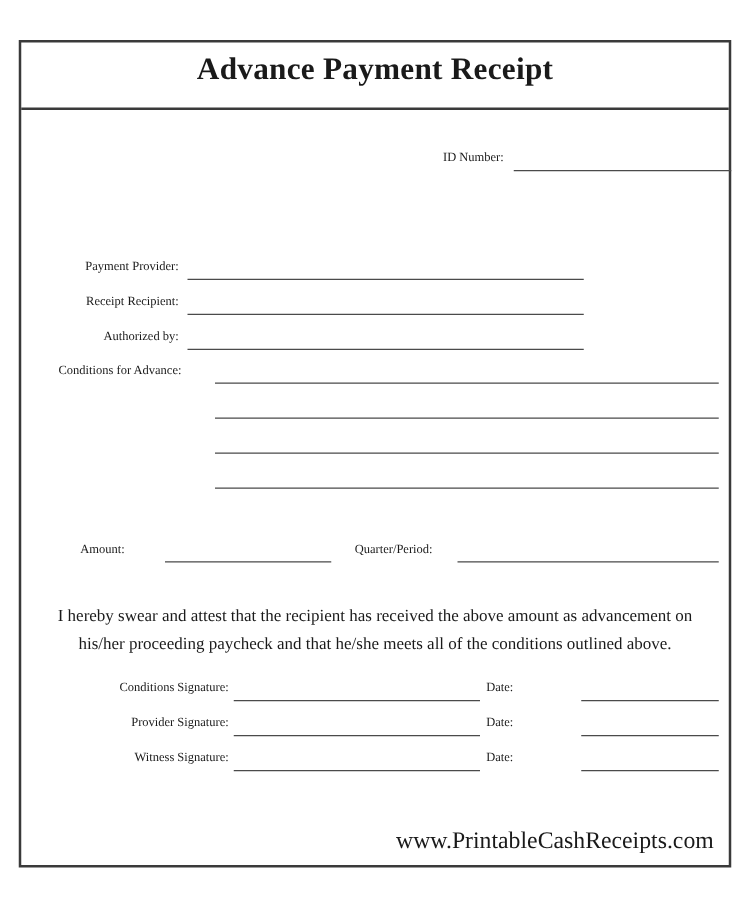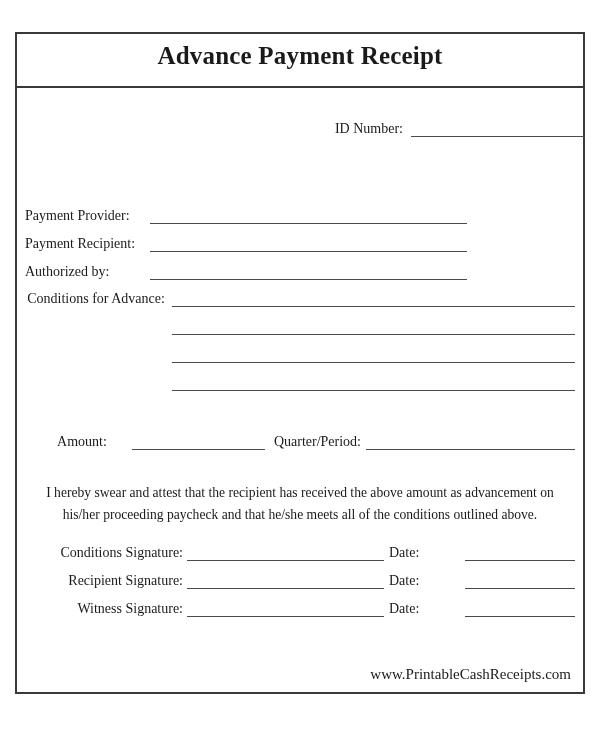--- a/index.html
+++ b/index.html
@@ -53,21 +53,21 @@
     font-size: 25px;
     font-weight: bold;
     letter-spacing: 0.2px;
     line-height: 1;
     font-family: "Liberation Serif", "DejaVu Serif", serif;
   }
 
   
   .lbl {
     position: absolute;
-    font-size: 14px;
+    font-size: 10px;
     line-height: 1;
     white-space: nowrap;
     font-family: "Liberation Serif", "DejaVu Serif", serif;
   }
 
   
   .rule {
     position: absolute;
     height: 0;
     border-bottom: 1.6px solid #4a4a4a;
@@ -83,20 +83,21 @@
   .id-rule {
     left: 394px;
     top: 102px;
     width: 174px;
   }
 
   
   .party-label {
     width: 118px;
     left: 8px;
+    text-align: right;
   }
   .party-rule {
     left: 133px;
     width: 317px;
   }
 
   
   .cond-label {
     left: 8px;
     top: 258px;
@@ -114,21 +115,21 @@
     top: 401px;
     width: 90px;
     text-align: center;
   }
   .amount-rule {
     left: 115px;
     top: 415px;
     width: 133px;
   }
   .period-label {
-    left: 210px;
+    left: 195px;
     top: 401px;
     width: 134px;
     text-align: right;
   }
   .period-rule {
     left: 349px;
     top: 415px;
     width: 209px;
   }
 
@@ -163,21 +164,21 @@
   .date-rule {
     left: 448px;
     width: 110px;
   }
 
   
   .footer-site {
     position: absolute;
     right: 12px;
     bottom: 10px;
-    font-size: 15px;
+    font-size: 19px;
     line-height: 1;
     white-space: nowrap;
     font-family: "Liberation Serif", "DejaVu Serif", serif;
   }
 </style>
 </head>
 <body>
 
 <div class="page">
   <div class="form-box">
@@ -185,21 +186,21 @@
     <div class="title-bar">
       <div class="form-title">Advance Payment Receipt</div>
     </div>
 
     <div class="lbl id-label">ID Number:</div>
     <div class="rule id-rule"></div>
 
     <div class="lbl party-label" style="top:175px;">Payment Provider:</div>
     <div class="rule party-rule" style="top:189px;"></div>
 
-    <div class="lbl party-label" style="top:203px;">Payment Recipient:</div>
+    <div class="lbl party-label" style="top:203px;">Receipt Recipient:</div>
     <div class="rule party-rule" style="top:217px;"></div>
 
     <div class="lbl party-label" style="top:231px;">Authorized by:</div>
     <div class="rule party-rule" style="top:245px;"></div>
 
     <div class="lbl cond-label">Conditions for Advance:</div>
     <div class="rule cond-rule" style="top:272px;"></div>
     <div class="rule cond-rule" style="top:300px;"></div>
     <div class="rule cond-rule" style="top:328px;"></div>
     <div class="rule cond-rule" style="top:356px;"></div>
@@ -212,21 +213,21 @@
     <div class="attestation">
       <span>I hereby swear and attest that the recipient has received the above amount as advancement on his/her</span>
       <span>proceeding paycheck and that he/she meets all of the conditions outlined above.</span>
     </div>
 
     <div class="lbl sig-label" style="top:512px;">Conditions Signature:</div>
     <div class="rule sig-rule" style="top:526px;"></div>
     <div class="lbl date-label" style="top:512px;">Date:</div>
     <div class="rule date-rule" style="top:526px;"></div>
 
-    <div class="lbl sig-label" style="top:540px;">Recipient Signature:</div>
+    <div class="lbl sig-label" style="top:540px;">Provider Signature:</div>
     <div class="rule sig-rule" style="top:554px;"></div>
     <div class="lbl date-label" style="top:540px;">Date:</div>
     <div class="rule date-rule" style="top:554px;"></div>
 
     <div class="lbl sig-label" style="top:568px;">Witness Signature:</div>
     <div class="rule sig-rule" style="top:582px;"></div>
     <div class="lbl date-label" style="top:568px;">Date:</div>
     <div class="rule date-rule" style="top:582px;"></div>
 
     <div class="footer-site">www.PrintableCashReceipts.com</div>

